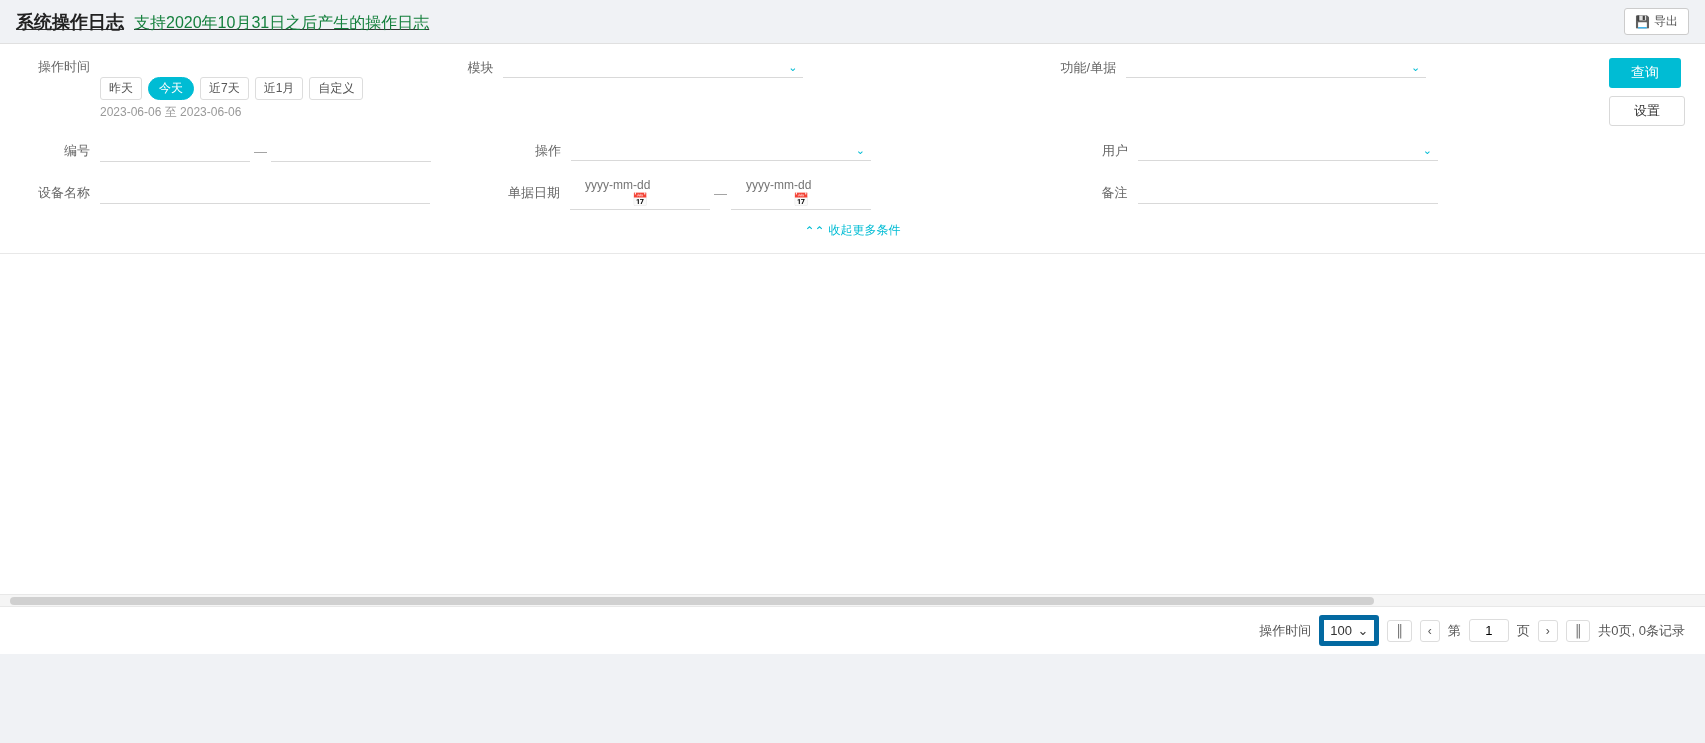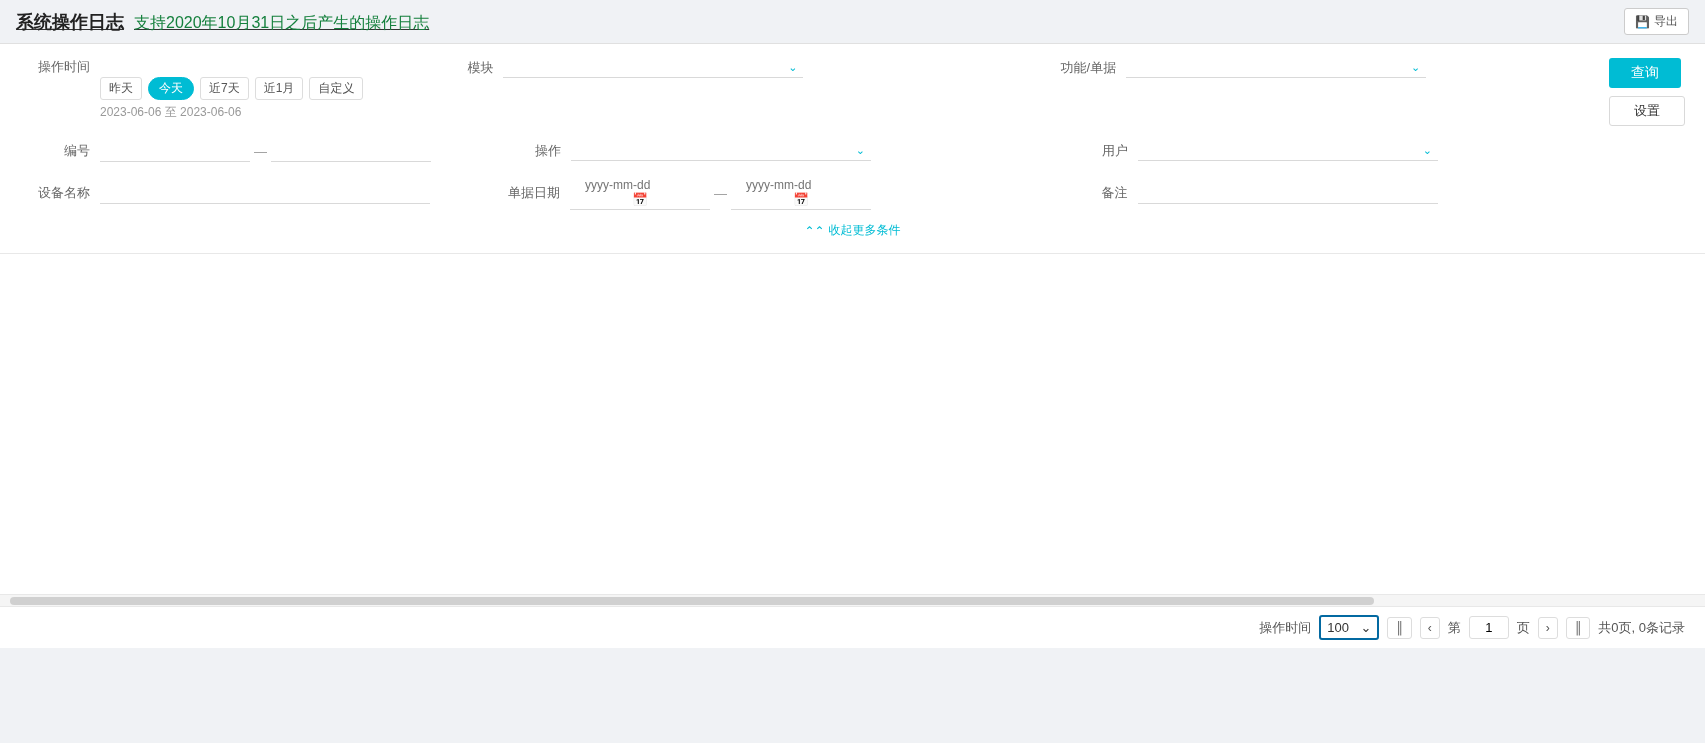--- a/index.html
+++ b/index.html
@@ -56,21 +56,21 @@
     
     .empty-area { height: 340px; display: flex; align-items: center; justify-content: center; background: #fff; }
 
     
     .scrollbar-area { height: 12px; background: #f5f5f5; border-top: 1px solid #e8e8e8; }
     .scrollbar-thumb { height: 8px; background: #d0d0d0; border-radius: 4px; margin: 2px 10px; width: 80%; }
 
     
     .pagination { display: flex; align-items: center; justify-content: flex-end; padding: 8px 20px; background: #fff; border-top: 1px solid #e8e8e8; gap: 8px; }
     .page-size-label { font-size: 13px; color: #555; }
-    .page-size-select { border: 2px solid #0369a1; border-radius: 3px; padding: 3px 6px; font-size: 13px; background: #fff; cursor: pointer; min-width: 60px; display: flex; align-items: center; justify-content: space-between; }
+    .page-size-select { border: 5px solid #0369a1; border-radius: 3px; padding: 3px 6px; font-size: 13px; background: #fff; cursor: pointer; min-width: 60px; display: flex; align-items: center; justify-content: space-between; }
     .page-nav-btn { border: 1px solid #ddd; background: #fff; padding: 3px 7px; border-radius: 3px; cursor: pointer; color: #555; font-size: 12px; }
     .page-input { border: 1px solid #ddd; border-radius: 3px; padding: 3px 6px; width: 40px; text-align: center; font-size: 13px; outline: none; }
     .page-info { font-size: 13px; color: #555; }
   </style>
 </head>
 <body>
 
 <div class="page-wrapper">
 
   <div class="page-header">

